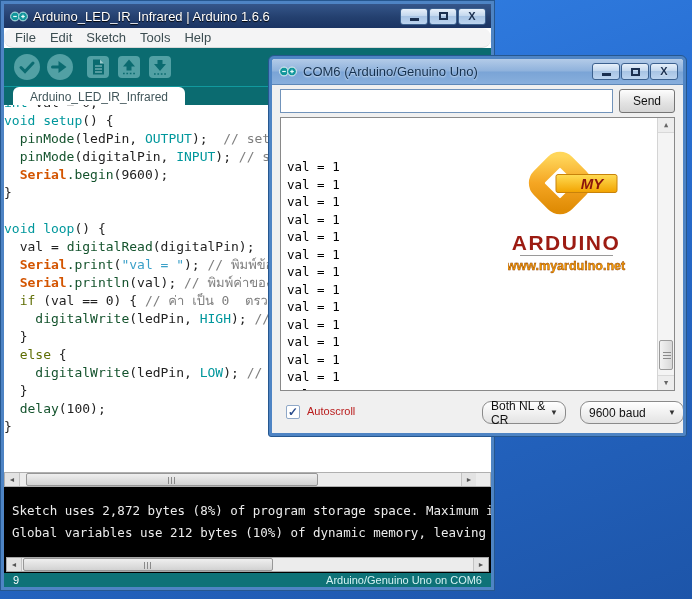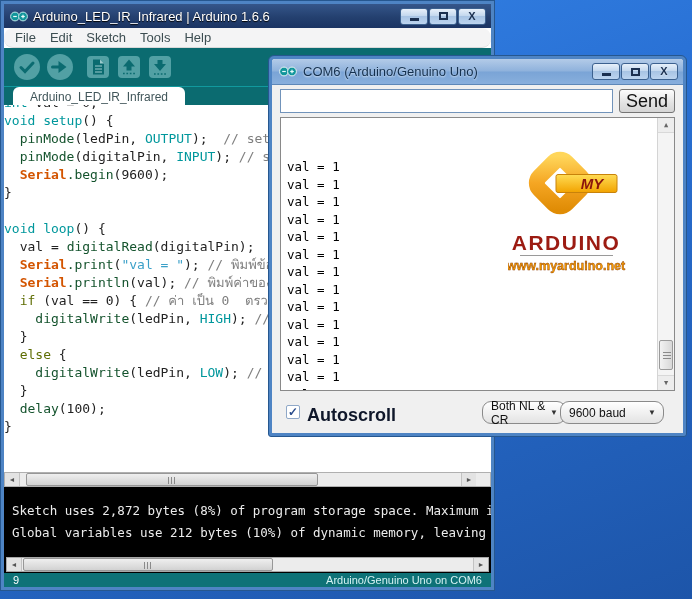--- a/index.html
+++ b/index.html
@@ -92,21 +92,21 @@
     display:flex; align-items:center; padding-left:7px; color:#14304e; font-size:13px;
     text-shadow:0 1px 2px rgba(255,255,255,.7); border-bottom:1px solid #5d87b8; }
   #serial-title { margin-left:6px; white-space:nowrap; }
   #serial-body { position:relative; flex:1 1 auto; background:#f0f0f0; }
 
   #send-field { position:absolute; left:8px; top:4px; right:70px; height:24px;
     border:1px solid #7193ba; background:#fff; font-size:12.5px; padding:0 5px;
     font-family:"Liberation Sans",sans-serif; }
   #send-button { position:absolute; right:8px; top:4px; width:56px; height:24px;
     background:linear-gradient(#fdfdfd,#e2e2e2 60%,#d5d5d5); border:1px solid #757575;
-    border-radius:3px; font-size:18px; color:#111; display:flex; align-items:center; justify-content:center; }
+    border-radius:3px; font-size:12px; color:#111; display:flex; align-items:center; justify-content:center; }
 
   #serial-output { position:absolute; left:8px; right:8px; top:32px; bottom:42px;
     background:#fff; border:1px solid #898989; overflow:hidden;
     font-family:"DejaVu Sans Mono","Liberation Mono",monospace; font-size:12.5px; line-height:17.5px;
     padding:5px 0 0 6px; white-space:pre; }
   .serial-line { height:17.5px; }
 
   #serial-vscroll { position:absolute; right:0; top:0; bottom:0; width:17px; background:#f4f4f4;
     border-left:1px solid #d4d4d4; }
   .vs-arrow { position:absolute; left:0; width:16px; height:15px; color:#666; font-size:7px;
@@ -116,27 +116,27 @@
   #serial-vthumb { position:absolute; left:1px; width:14px; bottom:20px; height:30px;
     background:linear-gradient(90deg,#f2f2f2,#d8d8d8); border:1px solid #9a9a9a; border-radius:2px; }
   #serial-vthumb::after { content:""; position:absolute; top:50%; left:3px; width:8px; height:7px;
     margin-top:-3px; background:repeating-linear-gradient(0deg,#8a8a8a 0 1px,transparent 1px 3px); }
 
   #serial-bottom { position:absolute; left:0; right:0; bottom:0; height:42px; background:#f0f0f0; }
   #autoscroll-box { position:absolute; left:14px; top:14px; width:14px; height:14px; background:#fff;
     border:1px solid #8fa8c8; border-radius:2px; color:#2b4d8c; font-size:12px; font-weight:bold;
     line-height:12px; text-align:center; }
   #autoscroll-box::after { content:"\2713"; }
-  #autoscroll-label { position:absolute; left:35px; top:14px; font-size:18px; color:#0f172a;font-weight:bold; }
+  #autoscroll-label { position:absolute; left:35px; top:14px; font-size:11px; color:#b91c1c; }
   .dropdown { position:absolute; top:10px; height:23px; background:linear-gradient(#fff,#e3e3e3);
     border:1px solid #8a8a8a; border-radius:9px; font-size:12px; color:#111;
     display:flex; align-items:center; padding-left:8px; }
   .dd-arrow { position:absolute; right:7px; font-size:8px; color:#333; }
   #dd-line-ending { left:210px; width:84px; }
-  #dd-baud { left:288px; width:104px; }
+  #dd-baud { left:308px; width:104px; }
 
   
   #watermark { position:absolute; left:508px; top:134px; width:132px; height:146px; pointer-events:none; }
 </style>
 </head>
 <body>
 
 <div id="desktop">
 
   <div class="win" id="main-window">

